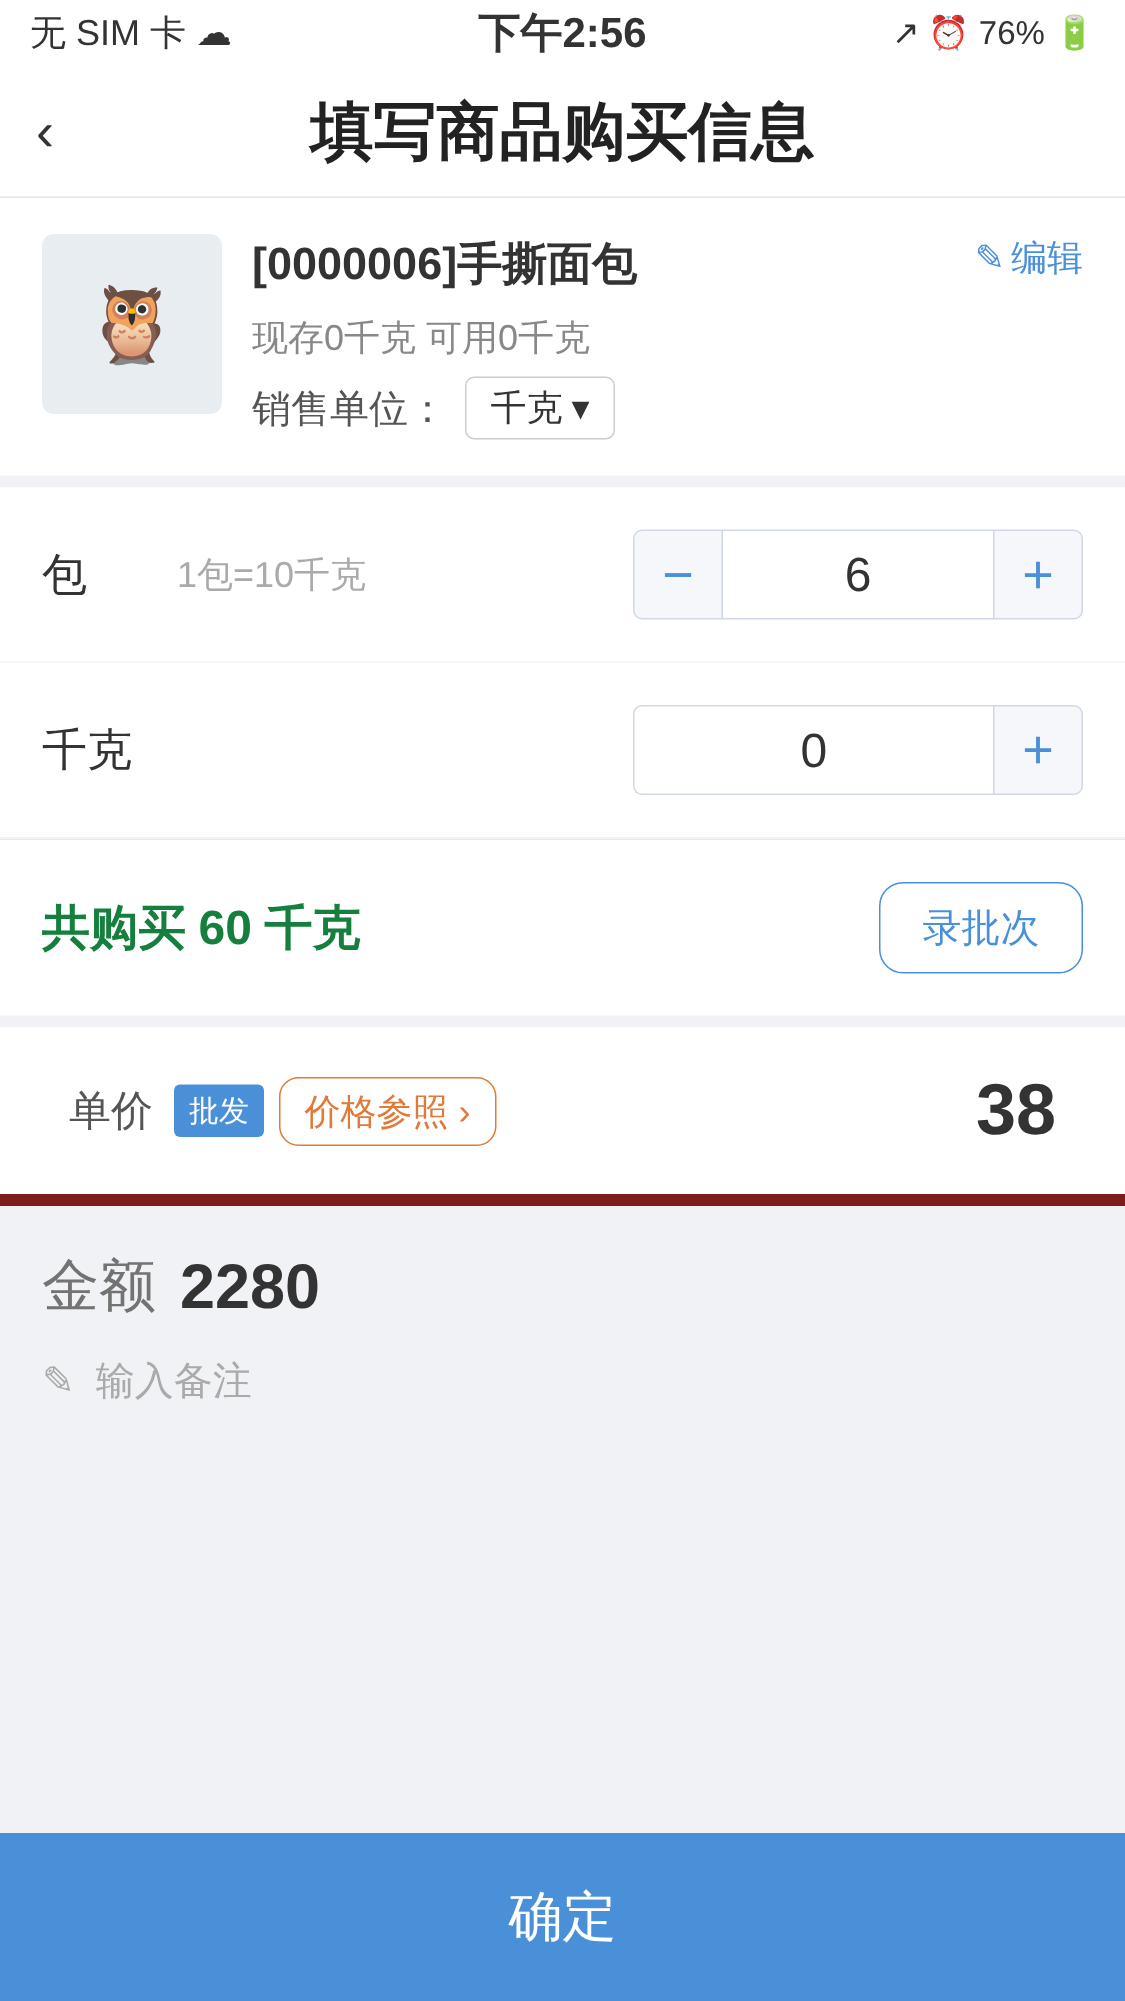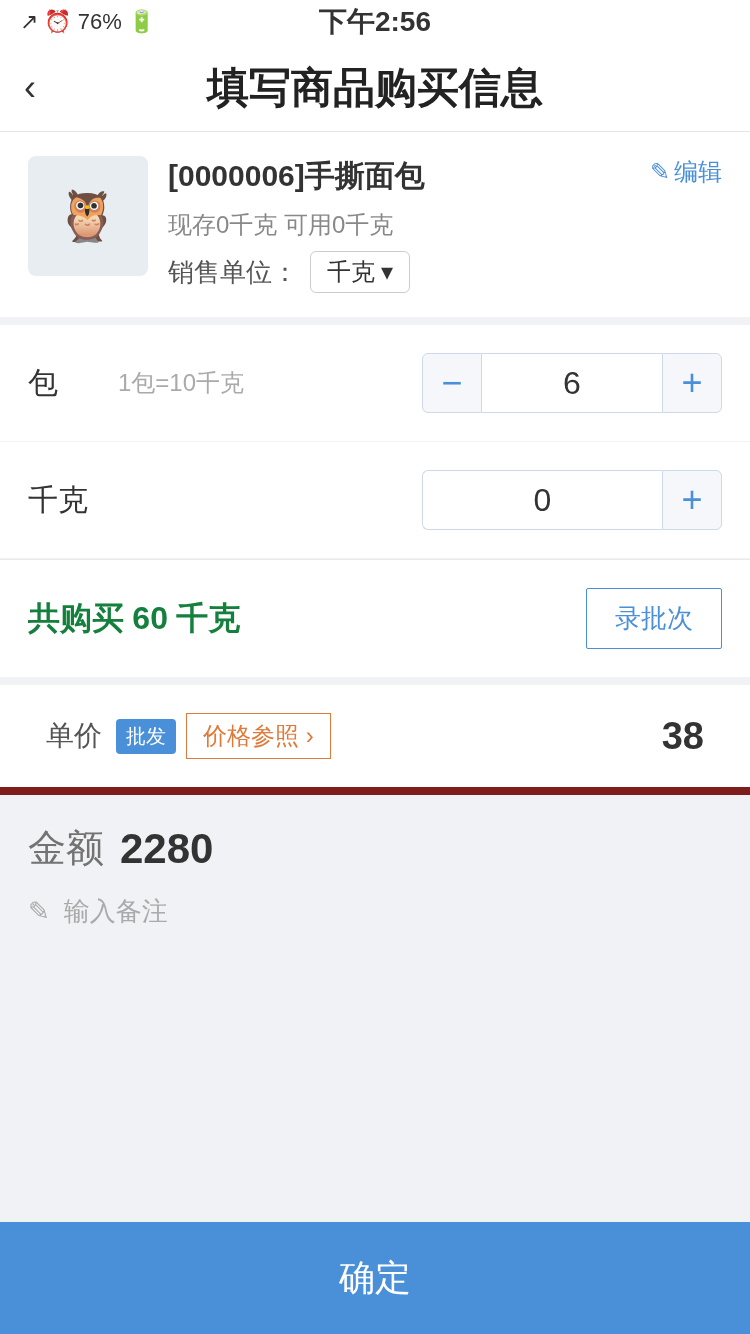--- a/index.html
+++ b/index.html
@@ -180,21 +180,21 @@
       font-size: 30px;
       color: #333;
     }
     .total-text span {
       font-weight: 700;
       font-size: 32px;
       color: #15803d;
     }
     .batch-btn {
       border: 1px solid #4a90d9;
-      border-radius: 2px;
+      border-radius: 16px;
       padding: 12px 28px;
       font-size: 26px;
       color: #4a90d9;
       background: #fff;
       cursor: pointer;
     }
 
     
     .price-section {
       background: #fff;
@@ -211,33 +211,33 @@
     .price-tag-batch {
       background: #4a90d9;
       color: #fff;
       font-size: 20px;
       padding: 4px 10px;
       border-radius: 4px;
       margin-right: 10px;
     }
     .price-ref-btn {
       border: 1.5px solid #e07a3a;
-      border-radius: 0;
+      border-radius: 13px;
       padding: 6px 16px;
       font-size: 24px;
       color: #e07a3a;
       background: #fff;
       display: flex;
       align-items: center;
       gap: 4px;
       cursor: pointer;
     }
     .price-value {
       margin-left: auto;
-      font-size: 38px;
+      font-size: 48px;
       font-weight: 600;
       color: #333;
     }
 
     
     .amount-section {
       background: #f0f2f5;
       padding: 28px 28px;
       min-height: 300px;
     }
@@ -284,20 +284,23 @@
       font-weight: 500;
     }
 
     
     .bottom-spacer { height: 100px; }
   </style>
 </head>
 <body>
 
 <div class="status-bar">
+  <div class="status-left">
+    <span>无 SIM 卡 ☁</span>
+  </div>
   <div class="status-center">下午2:56</div>
   <div class="status-right">
     <span>↗</span>
     <span>⏰</span>
     <span>76%</span>
     <span>🔋</span>
   </div>
 </div>
 
 <div class="nav-bar">

